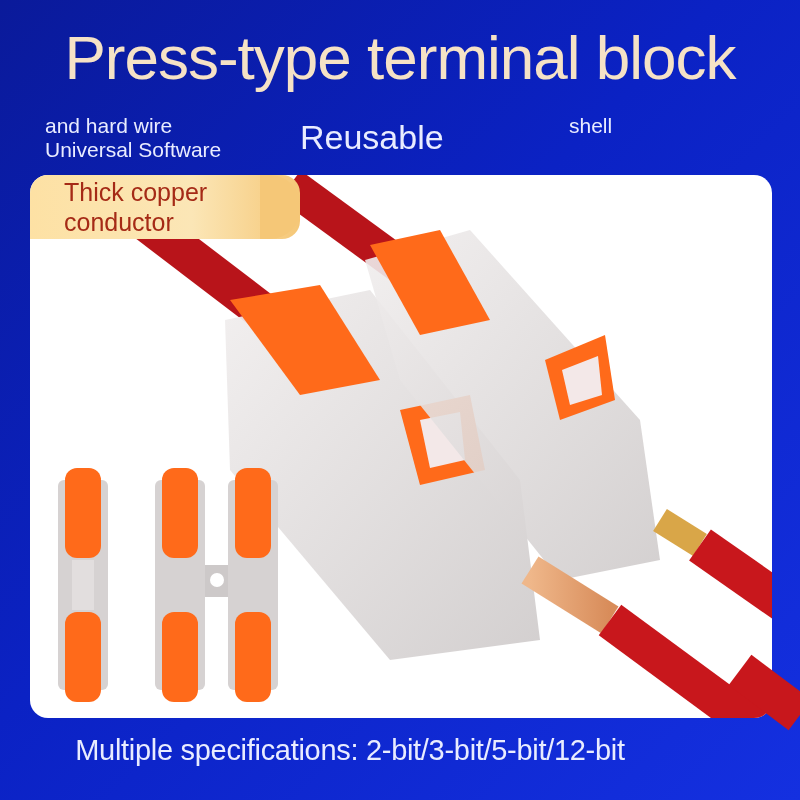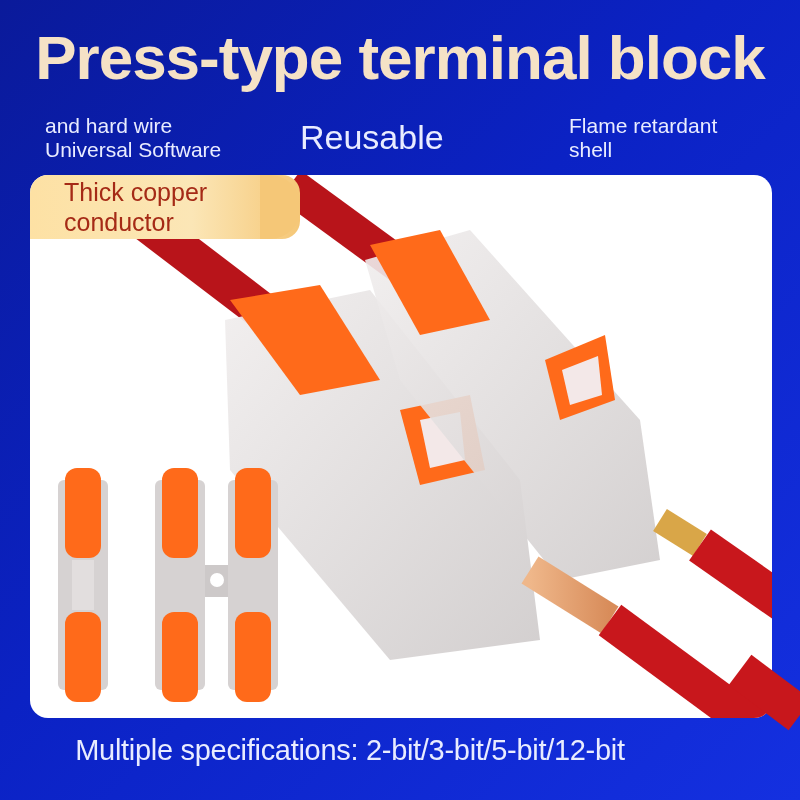--- a/index.html
+++ b/index.html
@@ -5,21 +5,21 @@
   * { box-sizing: border-box; margin: 0; padding: 0; }
   html, body { width: 800px; height: 800px; overflow: hidden; }
   body {
     font-family: "Liberation Sans", sans-serif;
     background: linear-gradient(135deg, #0a1a9a 0%, #0b22c4 45%, #1430e0 100%);
     position: relative;
   }
   .title {
     position: absolute; left: 0; top: 22px; width: 800px;
     text-align: center; color: #f5e2c6;
-    font-size: 62px; letter-spacing: -1px; line-height: 72px; font-weight: bold;
+    font-size: 62px; letter-spacing: -1px; line-height: 72px;
   }
   .feat {
     position: absolute; color: #e9ecff; font-size: 21px; line-height: 24px;
   }
   .feat.big { font-size: 34px; line-height: 40px; }
   .card {
     position: absolute; left: 30px; top: 175px; width: 742px; height: 543px;
     background: #ffffff; border-radius: 18px; overflow: hidden;
   }
   .badge {
@@ -45,21 +45,20 @@
 <body>
 
 <div class="title">Press-type terminal block</div>
 
 <div class="feat" style="left:45px; top:114px;">
   <div>and hard wire</div>
   <div>Universal Software</div>
 </div>
 <div class="feat big" style="left:300px; top:117px;">Reusable</div>
 <div class="feat" style="left:569px; top:114px;">
-  <div>Flame retardant</div>
   <div>shell</div>
 </div>
 
 <div class="card">
   <svg width="742" height="543" viewBox="30 175 742 543">
     <defs>
       <linearGradient id="clear" x1="0" y1="0" x2="1" y2="1">
         <stop offset="0" stop-color="#f1eeee"></stop>
         <stop offset="1" stop-color="#cfcbcb"></stop>
       </linearGradient>

